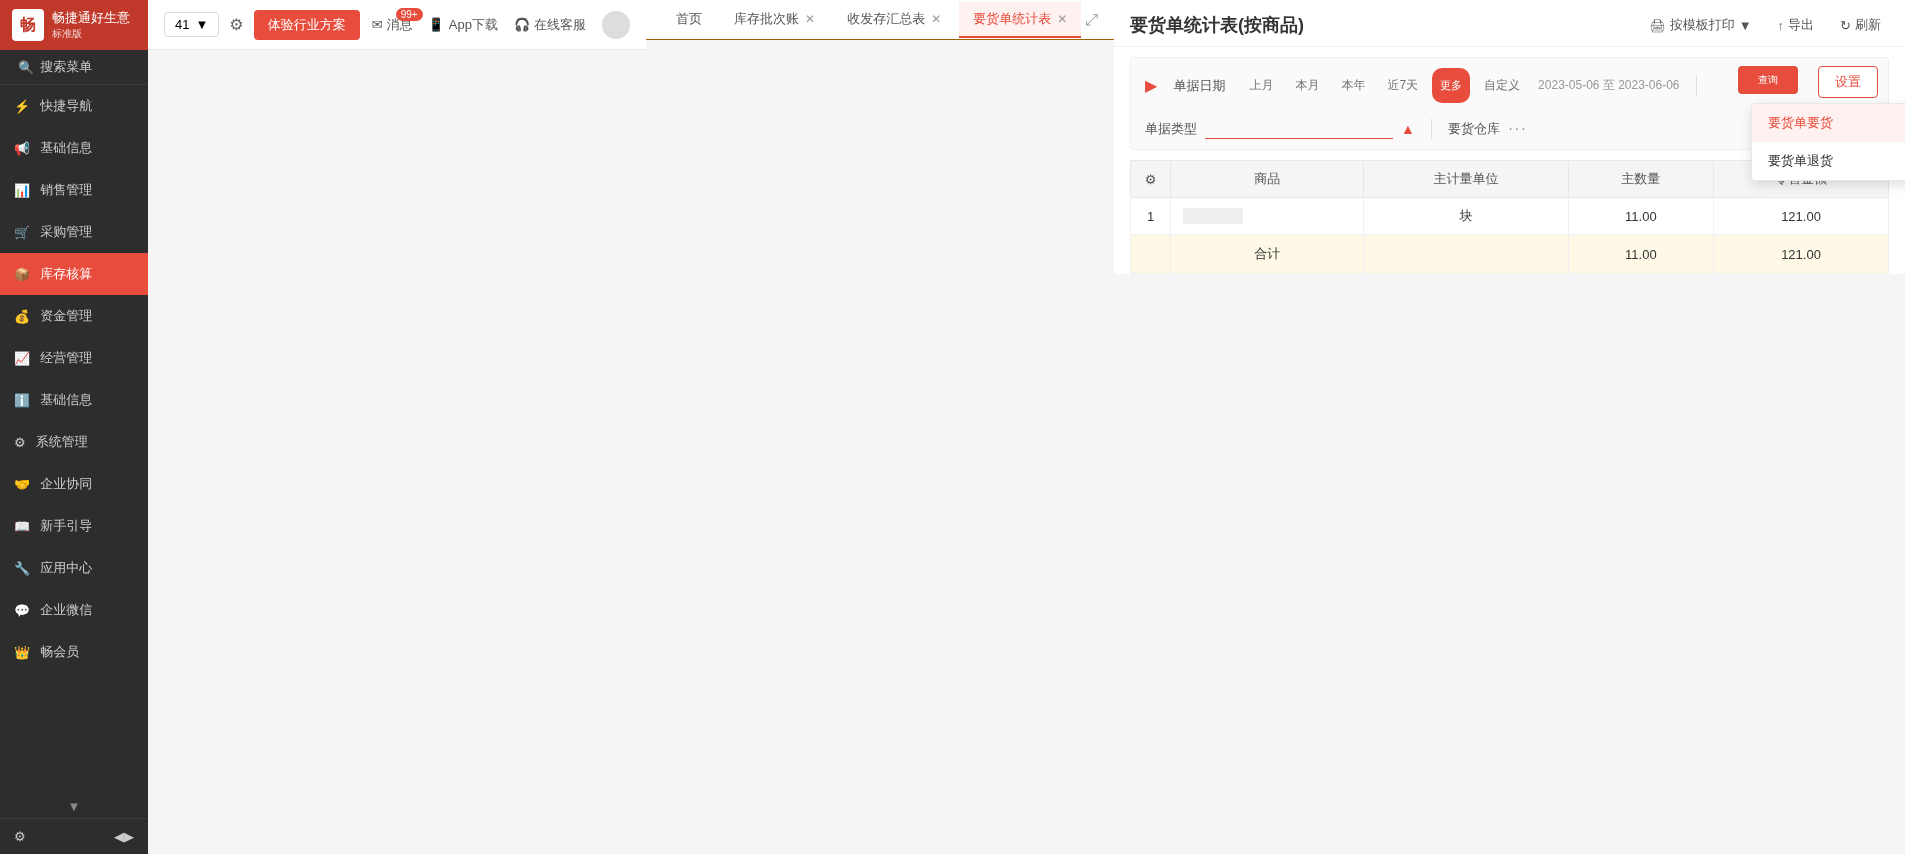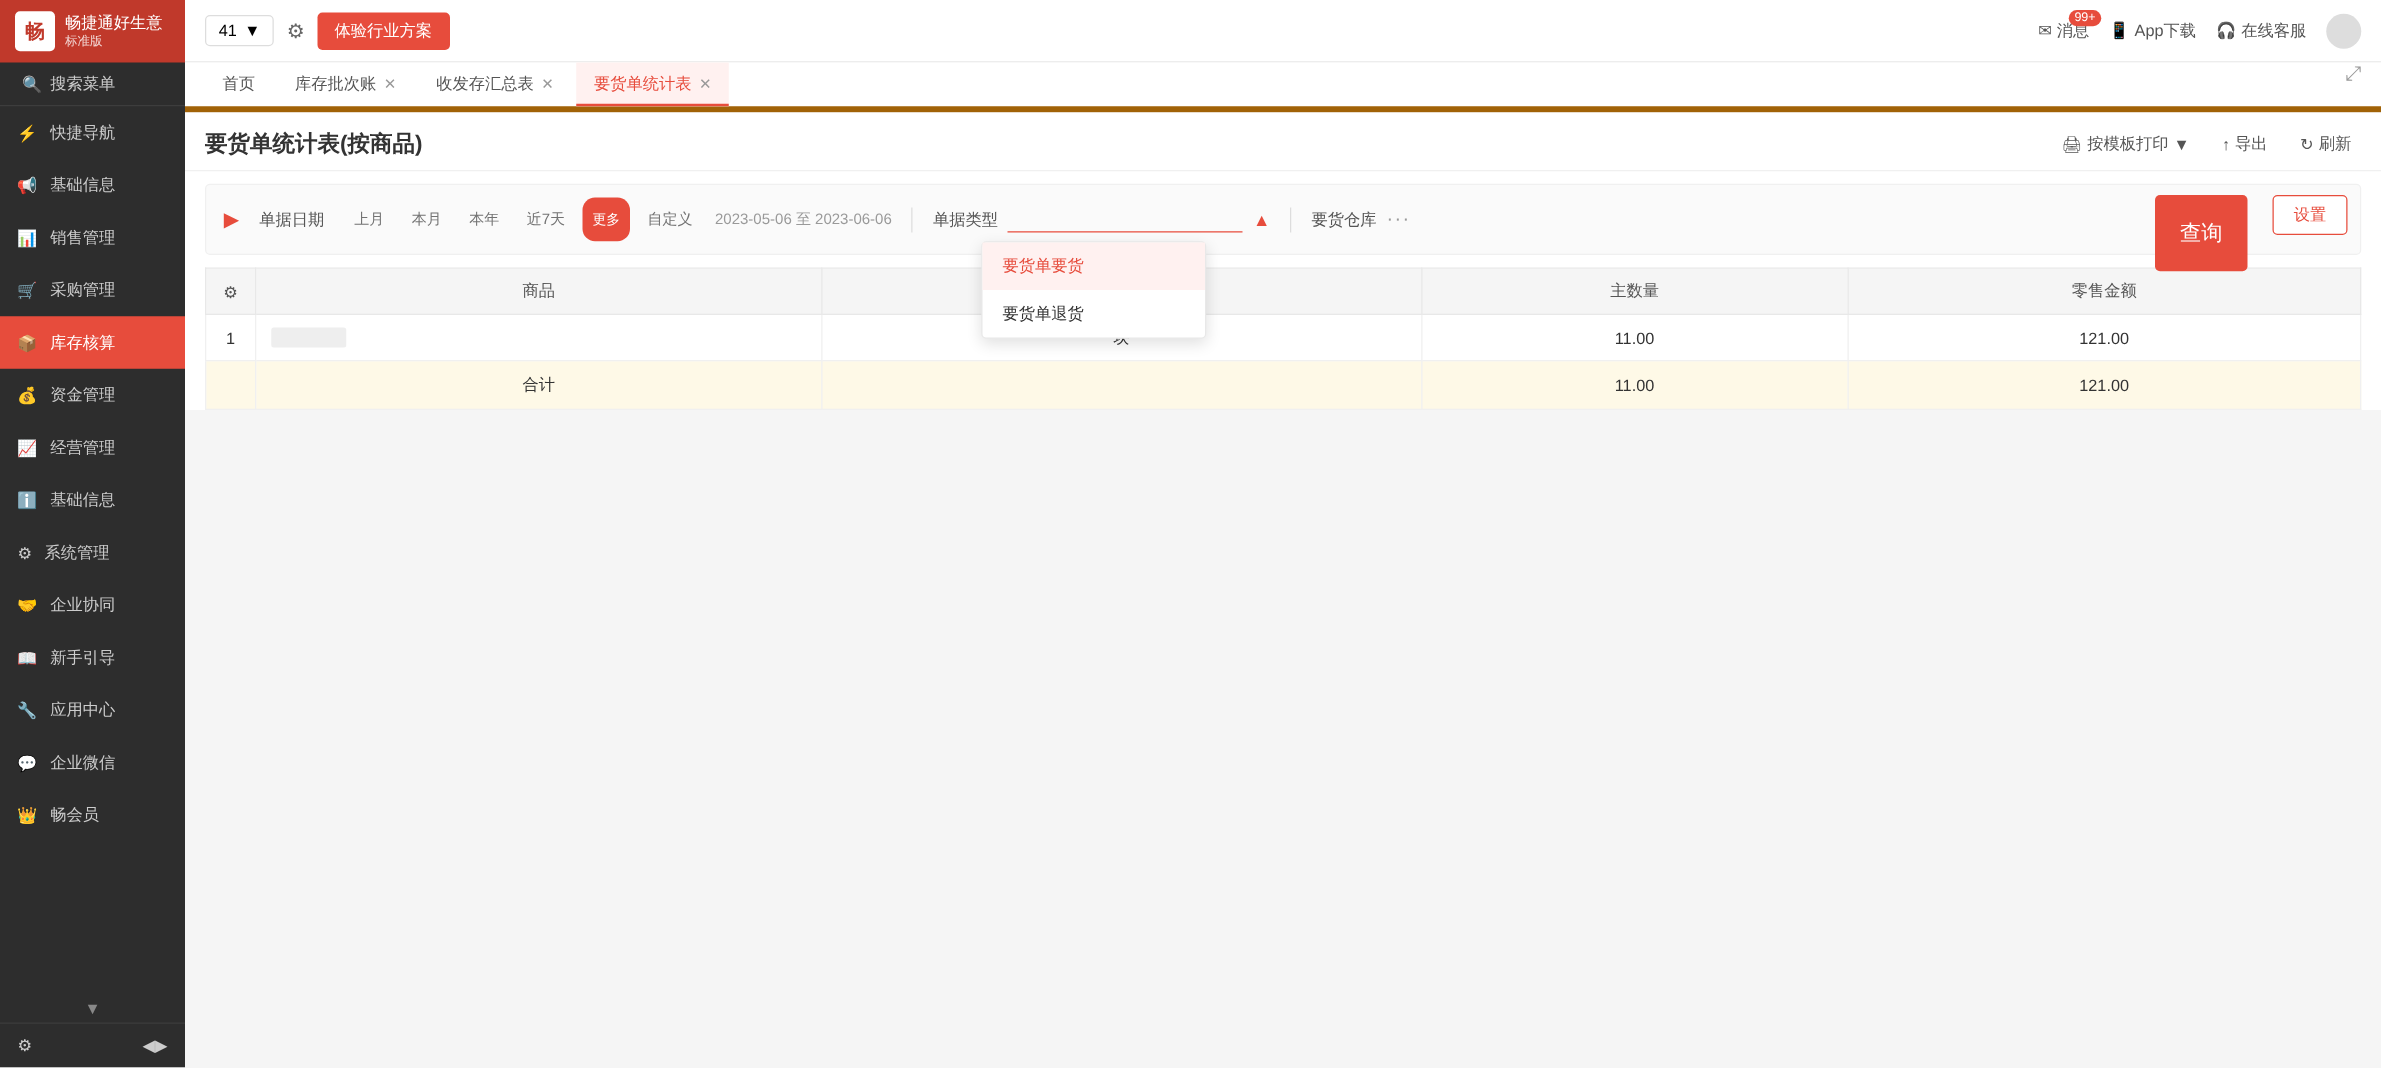--- a/index.html
+++ b/index.html
@@ -61,21 +61,21 @@
       cursor: pointer;
     }
 
     .sidebar-footer {
       padding: 10px 14px;
       display: flex; align-items: center; justify-content: space-between;
       border-top: 1px solid #3d3d3d;
     }
 
     
-    .main { flex: 1; display: flex; flex-direction: column; overflow: hidden; }
+    .main { flex: 1; display: flex; flex-direction: row; overflow: hidden; }
 
     
     .topbar {
       background: #fff;
       height: 50px;
       display: flex; align-items: center;
       padding: 0 16px;
       border-bottom: 1px solid #e8e8e8;
       gap: 12px;
       flex-shrink: 0;
@@ -97,23 +97,23 @@
     .badge {
       background: #e74c3c; color: white;
       border-radius: 10px; padding: 1px 5px; font-size: 10px;
       position: absolute; top: -8px; right: -10px;
     }
     .user-avatar { width: 28px; height: 28px; background: #ddd; border-radius: 50%; }
 
     
     .tabbar {
       background: #fff;
-      display: flex; 
+      display: flex; align-items: center;
       padding: 0 16px;
-      border-bottom: 5px solid #a16207;
+      border-bottom: 1px solid #a16207;
       height: 40px;
       flex-shrink: 0;
       gap: 4px;
     }
     .tab {
       padding: 8px 14px;
       font-size: 13px;
       cursor: pointer;
       color: #555;
       border-bottom: 2px solid transparent;
@@ -175,21 +175,21 @@
       outline: none; font-size: 13px; padding: 2px 6px;
       min-width: 160px; background: transparent;
     }
     .filter-chevron { cursor: pointer; color: #e74c3c; font-size: 14px; }
     .warehouse-field { display: flex; align-items: center; gap: 8px; }
     .warehouse-label { font-size: 13px; color: #555; }
     .warehouse-dots { cursor: pointer; color: #999; font-size: 16px; letter-spacing: 1px; }
     .query-btn {
       background: #e74c3c; color: white;
       border: none; border-radius: 4px;
-      padding: 19px 20px; cursor: pointer; font-size: 17px;
+      padding: 7px 20px; cursor: pointer; font-size: 10px;
       position: absolute; right: 90px; top: 8px;
     }
     .settings-btn {
       border: 1px solid #e74c3c; color: #e74c3c; background: white;
       border-radius: 4px; padding: 6px 16px; cursor: pointer; font-size: 13px;
       position: absolute; right: 10px; top: 8px;
     }
 
     
     .dropdown-overlay {

